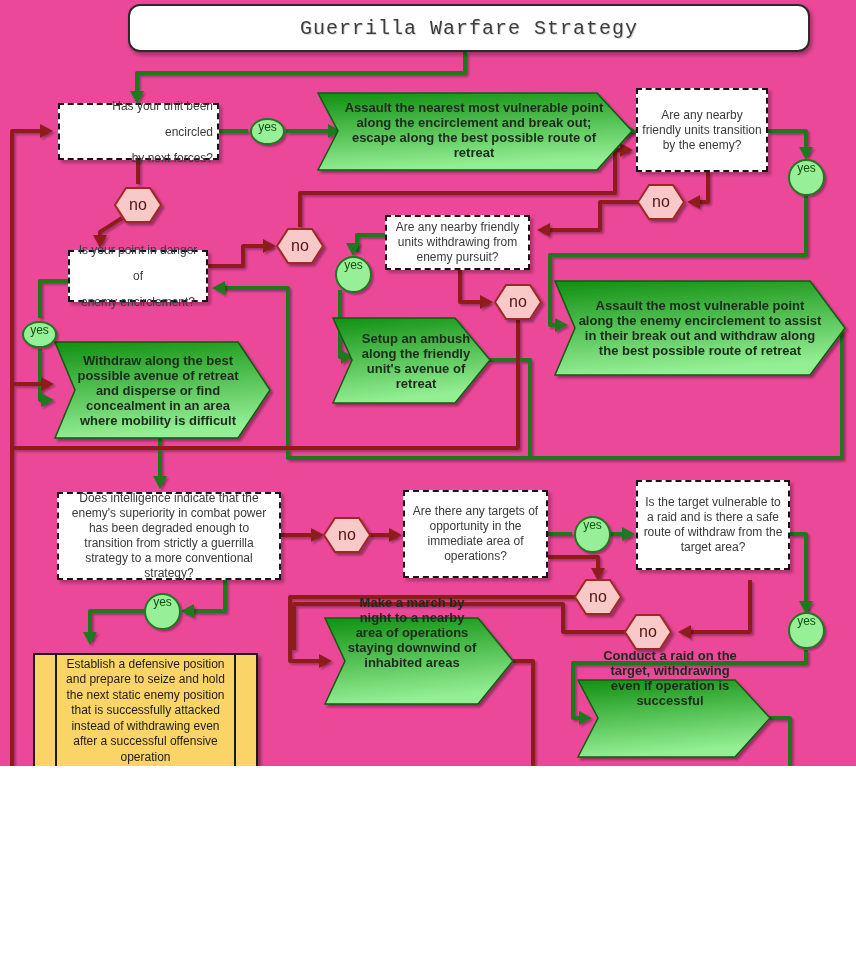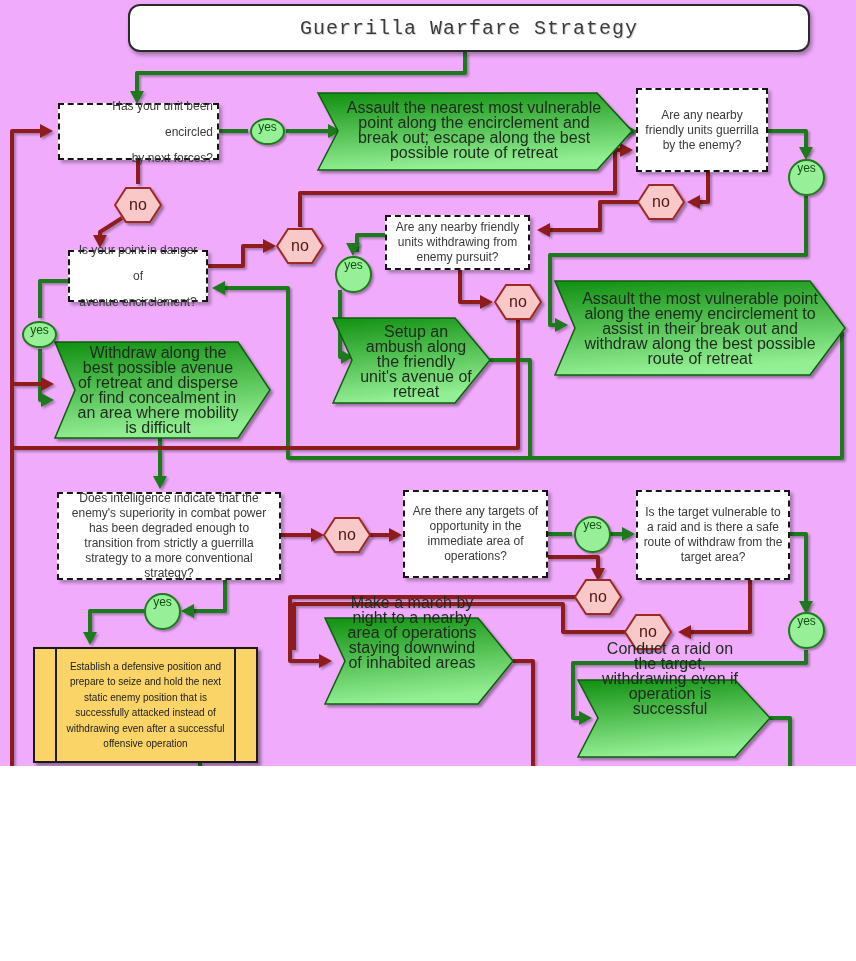--- a/index.html
+++ b/index.html
@@ -1,35 +1,35 @@
 <!DOCTYPE html>
 <html><head>
 <meta charset="utf-8">
 <style>
   html,body{margin:0;padding:0;background:#ffffff;}
-  .canvas{position:relative;width:856px;height:766px;font-family:"Liberation Sans",sans-serif;overflow:hidden;background:#f0abfc;}
+  .canvas{position:relative;width:856px;height:766px;font-family:"Liberation Sans",sans-serif;overflow:hidden;background:#ec4899;}
   svg.layer{position:absolute;left:0;top:0;}
   .node{position:absolute;display:flex;align-items:center;justify-content:center;text-align:center;box-sizing:border-box;}
   .terminal{background:#ffffff;border:2px solid #2b2b2b;border-radius:12px;
             box-shadow:2px 3px 4px rgba(0,0,0,.35);
             font-family:"Liberation Mono",monospace;color:#3c3c3c;letter-spacing:1px;
             text-shadow:1px 1px 0 #d8d8d8;}
   .decision{background:#ffffff;border:2px dashed #151515;color:#3a3a3a;font-size:12px;
             box-shadow:3px 3px 3px rgba(0,0,0,.28);padding:2px 4px;line-height:15px;}
   .decision.spread{line-height:26px;}
-  .atext{color:#1d2a1d;font-size:16px;line-height:15px;font-weight:400;}
+  .atext{color:#1d2a1d;font-size:13px;line-height:15px;font-weight:700;}
   .badge{position:absolute;display:flex;justify-content:center;
          background:#97f097;border:2px solid #1d7a1d;color:#124f12;font-size:12px;
          box-shadow:2px 2px 2px rgba(0,0,0,.3);box-sizing:border-box;}
   .badge.circle{border-radius:50%;}
   .badge.ellipse{border-radius:50%;}
   .hextext{position:absolute;display:flex;align-items:center;justify-content:center;
            color:#511511;font-size:16px;}
-  .predef{background:#fbd468;border:2px solid #1a1a1a;color:#1c1c1c;font-size:10px;line-height:15.5px;
-          box-shadow:3px 3px 3px rgba(0,0,0,.4);padding:2px 26px;}
+  .predef{background:#fbd468;border:2px solid #1a1a1a;color:#1c1c1c;font-size:12px;line-height:15.5px;
+          box-shadow:3px 3px 3px rgba(0,0,0,.4);padding:2px 26px;margin-top:6px;}
   .predef .bar{position:absolute;top:0;bottom:0;width:2px;background:#1a1a1a;}
   .predef .bar.l{left:20px;} .predef .bar.r{right:20px;}
 </style>
 </head>
 <body>
 
 <div class="canvas">
 
   <svg class="layer" width="856" height="961" viewBox="0 0 856 961">
     <defs>
@@ -154,38 +154,38 @@
     <span>Transition to Conventional Attack and Hold Strategy</span>
   </div>
 
   <div class="node decision spread" style="left:58px;top:103px;width:161px;height:57px;text-align:right;">
     <div>
         <div>Has your unit been encircled</div>
         <div>by next forces?</div>
       </div>
   </div>
   <div class="node decision" style="left:636px;top:88px;width:132px;height:84px;">
-    <span>Are any nearby friendly units guerrilla by the enemy?</span>
+    <span>Are any nearby friendly units transition by the enemy?</span>
   </div>
   <div class="node decision" style="left:385px;top:215px;width:145px;height:55px;">
     <span>Are any nearby friendly units withdrawing from enemy pursuit?</span>
   </div>
   <div class="node decision spread" style="left:68px;top:250px;width:140px;height:52px;">
     <div>
         <div>Is your point in danger of</div>
-        <div>avenue encirclement?</div>
+        <div>enemy encirclement?</div>
       </div>
   </div>
   <div class="node decision" style="left:57px;top:492px;width:224px;height:88px;">
     <span>Does intelligence indicate that the enemy's superiority in combat power has been degraded enough to transition from strictly a guerrilla strategy to a more conventional strategy?</span>
   </div>
   <div class="node decision" style="left:403px;top:490px;width:145px;height:88px;">
     <span>Are there any targets of opportunity in the immediate area of operations?</span>
   </div>
-  <div class="node decision" style="left:636px;top:490px;width:154px;height:90px;justify-content:flex-end;">
+  <div class="node decision" style="left:636px;top:480px;width:154px;height:90px;justify-content:flex-end;">
     <span>Is the target vulnerable to a raid and is there a safe route of withdraw from the target area?</span>
   </div>
 
   <div class="node atext" style="left:340px;top:98px;width:268px;height:64px;">
     <span>Assault the nearest most vulnerable point along the encirclement and break out; escape along the best possible route of retreat</span>
   </div>
   <div class="node atext" style="left:577px;top:288px;width:246px;height:80px;">
     <span>Assault the most vulnerable point along the enemy encirclement to assist in their break out and withdraw along the best possible route of retreat</span>
   </div>
   <div class="node atext" style="left:360px;top:326px;width:112px;height:70px;">

